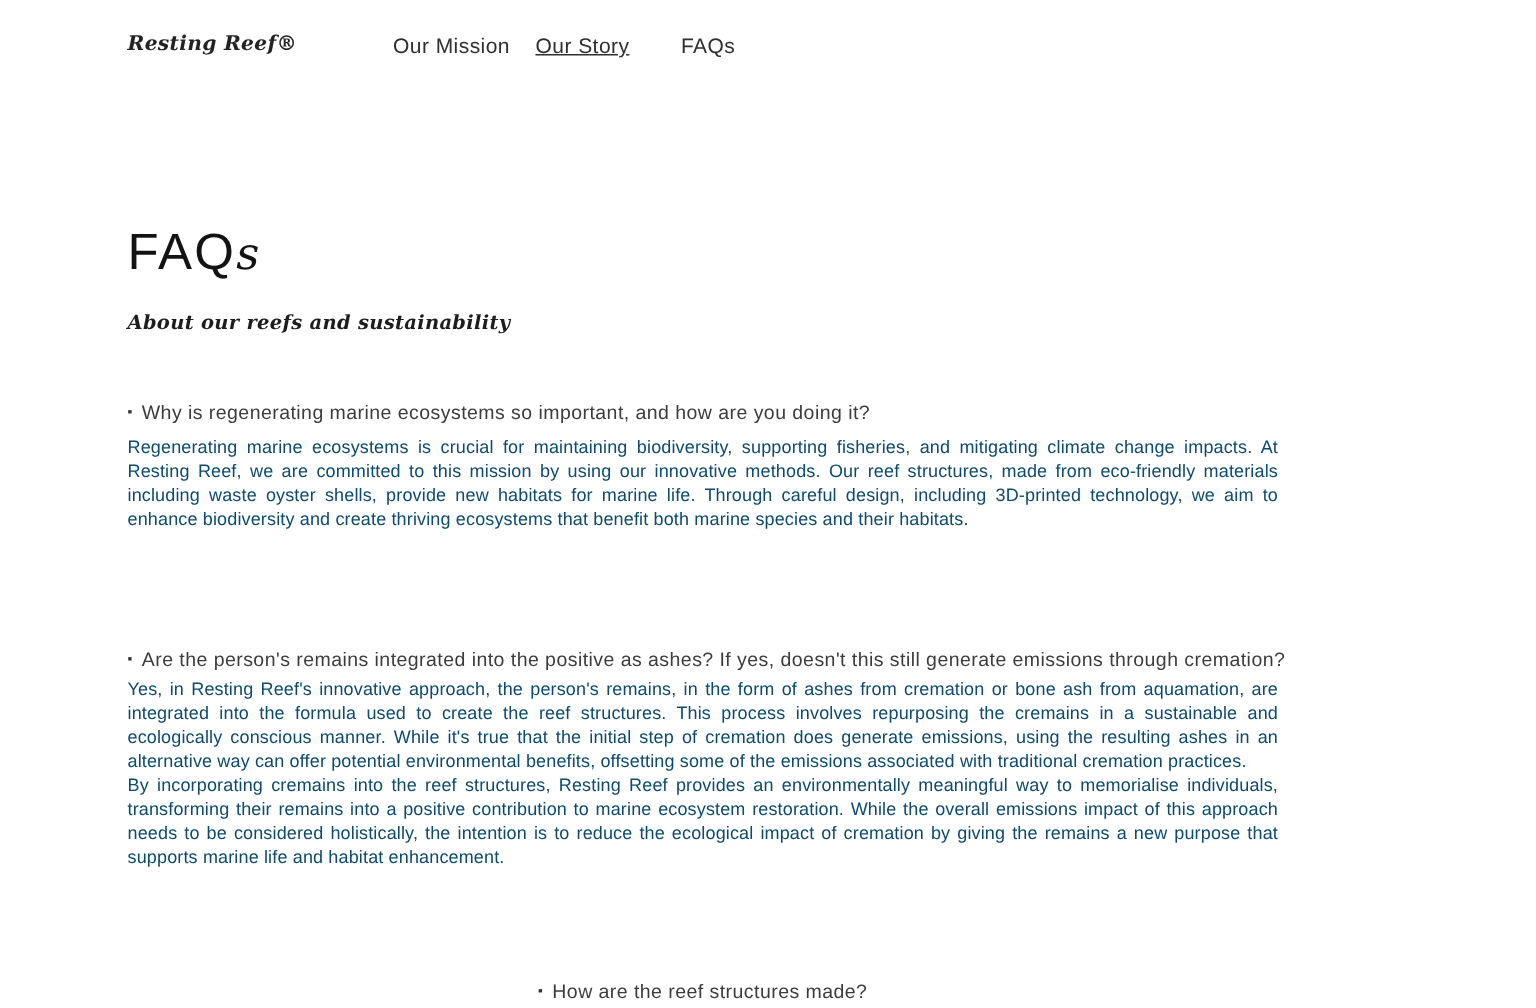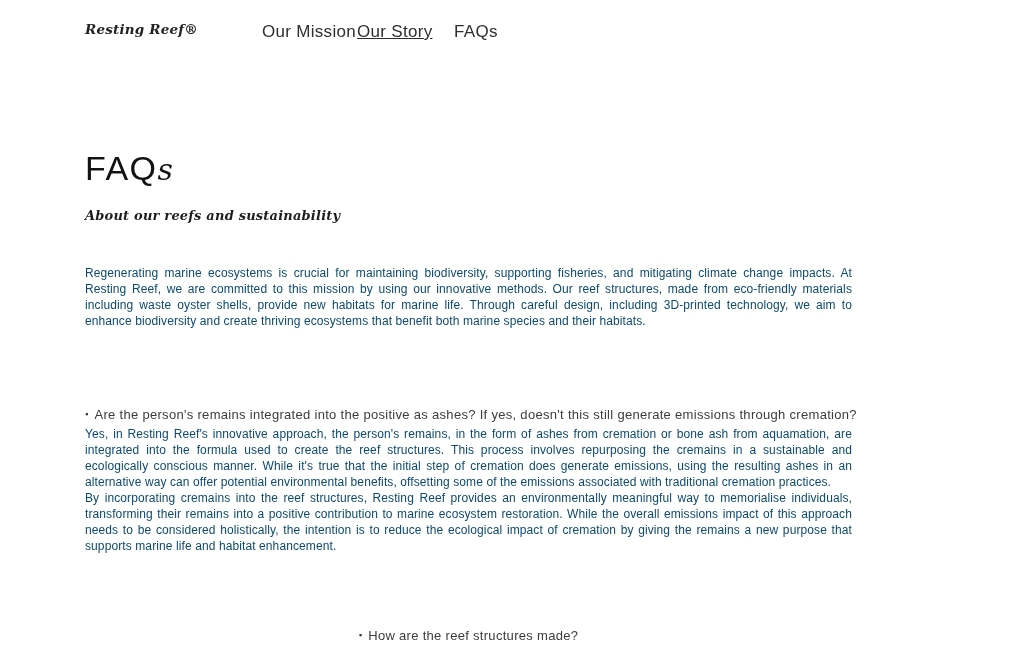--- a/index.html
+++ b/index.html
@@ -32,21 +32,21 @@
     font-weight: 600;
     font-size: 13.5px;
     color: #232323;
     letter-spacing: 0.2px;
     cursor: pointer;
     white-space: nowrap;
   }
   .nav-link {
     position: absolute;
     top: 22px;
-    font-size: 17px;
+    font-size: 14px;
     color: #2f2f2f;
     letter-spacing: 0.3px;
     text-decoration: none;
     cursor: pointer;
     white-space: nowrap;
   }
   .nav-mission { left: 262px; }
   .nav-story   { left: 357px; text-decoration: underline; }
   .nav-faqs    { left: 454px; }
 
@@ -126,20 +126,21 @@
     <a class="nav-link nav-faqs">FAQs</a>
   </nav>
 </header>
 
 <main class="main">
   <h1 class="page-title"><span>FAQ</span><span class="title-suffix">s</span></h1>
 
   <p class="page-subtitle">About our reefs and sustainability</p>
 
   <section class="faq-section faq-1">
+    <h2 class="faq-question"><span class="bullet">▪</span><span>Why is regenerating marine ecosystems so important, and how are you doing it?</span></h2>
     <p class="faq-answer first">Regenerating marine ecosystems is crucial for maintaining biodiversity, supporting fisheries, and mitigating climate change impacts. At Resting Reef, we are committed to this mission by using our innovative methods. Our reef structures, made from eco-friendly materials including waste oyster shells, provide new habitats for marine life. Through careful design, including 3D-printed technology, we aim to enhance biodiversity and create thriving ecosystems that benefit both marine species and their habitats.</p>
   </section>
 
   <section class="faq-section faq-2">
     <h2 class="faq-question"><span class="bullet">▪</span><span>Are the person's remains integrated into the positive as ashes? If yes, doesn't this still generate emissions through cremation?</span></h2>
     <p class="faq-answer first-tight">Yes, in Resting Reef's innovative approach, the person's remains, in the form of ashes from cremation or bone ash from aquamation, are integrated into the formula used to create the reef structures. This process involves repurposing the cremains in a sustainable and ecologically conscious manner. While it's true that the initial step of cremation does generate emissions, using the resulting ashes in an alternative way can offer potential environmental benefits, offsetting some of the emissions associated with traditional cremation practices.</p>
     <p class="faq-answer">By incorporating cremains into the reef structures, Resting Reef provides an environmentally meaningful way to memorialise individuals, transforming their remains into a positive contribution to marine ecosystem restoration. While the overall emissions impact of this approach needs to be considered holistically, the intention is to reduce the ecological impact of cremation by giving the remains a new purpose that supports marine life and habitat enhancement.</p>
   </section>
 
   <section class="faq-section faq-3">

